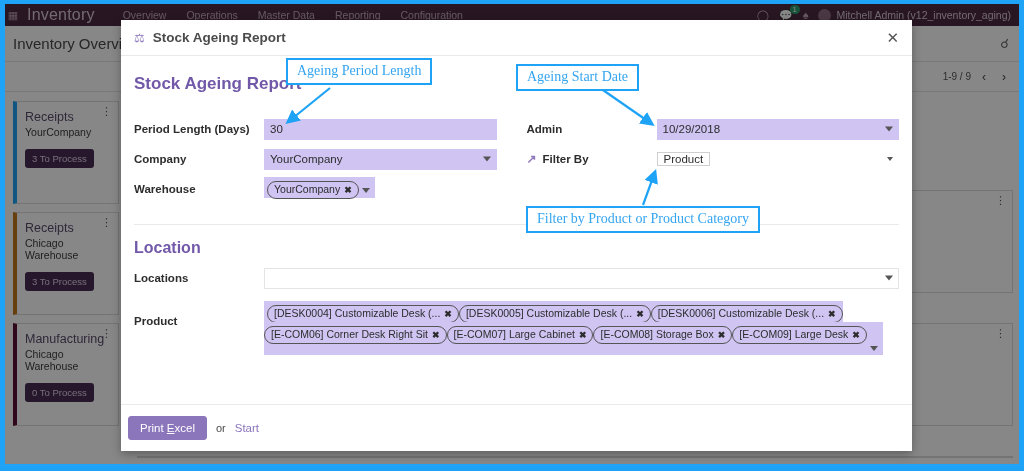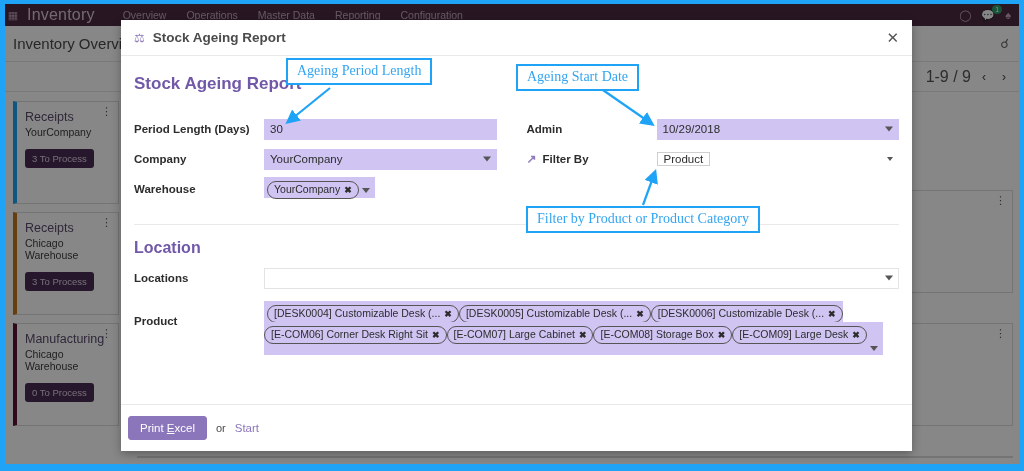--- a/index.html
+++ b/index.html
@@ -50,21 +50,21 @@
     background: #ffffff; border-bottom: 1px solid #e4e4e4; display: flex; align-items: center;
   }
   .breadcrumb { font-size: 15px; color: #4b4b4b; padding-left: 8px; }
   .subbar-right { margin-left: auto; padding-right: 10px; color: #6b6b6b; font-size: 13px; }
 
   .controlbar {
     position: absolute; left: 0; top: 58px; width: 1014px; height: 30px;
     background: #ffffff; border-bottom: 1px solid #e4e4e4;
     display: flex; align-items: center; justify-content: flex-end; padding-right: 8px; gap: 6px;
   }
-  .pager { font-size: 16px; color: #555; text-align: center; }
+  .pager { font-size: 10px; color: #555; text-align: center; }
   .pager-btn { font-size: 12px; color: #444; padding: 0 5px; }
 
   .kanban { position: absolute; left: 0; top: 89px; width: 1014px; bottom: 0; padding: 8px; }
   .card {
     position: relative; width: 106px; background: #fff; border: 1px solid #dcdcdc;
     border-left: 4px solid #1ea3f7; margin-bottom: 8px; padding: 8px 8px 10px 8px;
     height: 103px;
   }
   .card.orange { border-left-color: #c2761c; }
   .card.maroon { border-left-color: #5a1233; }
@@ -186,20 +186,24 @@
       <span class="nav-brand">Inventory</span>
       <span class="nav-item">Overview</span>
       <span class="nav-item">Operations</span>
       <span class="nav-item">Master Data</span>
       <span class="nav-item">Reporting</span>
       <span class="nav-item">Configuration</span>
       <span class="nav-right">
         <span class="nav-ico">◯</span>
         <span class="nav-ico">💬<span class="nav-badge">1</span></span>
         <span class="nav-ico">♠</span>
+        <span class="nav-user">
+          <span class="avatar"></span>
+          <span>Mitchell Admin (v12_inventory_aging)</span>
+        </span>
       </span>
     </div>
 
     <div class="subbar">
       <span class="breadcrumb">Inventory Overview</span>
       <span class="subbar-right">☌</span>
     </div>
 
     <div class="controlbar">
       <span class="pager">1-9 / 9</span>

